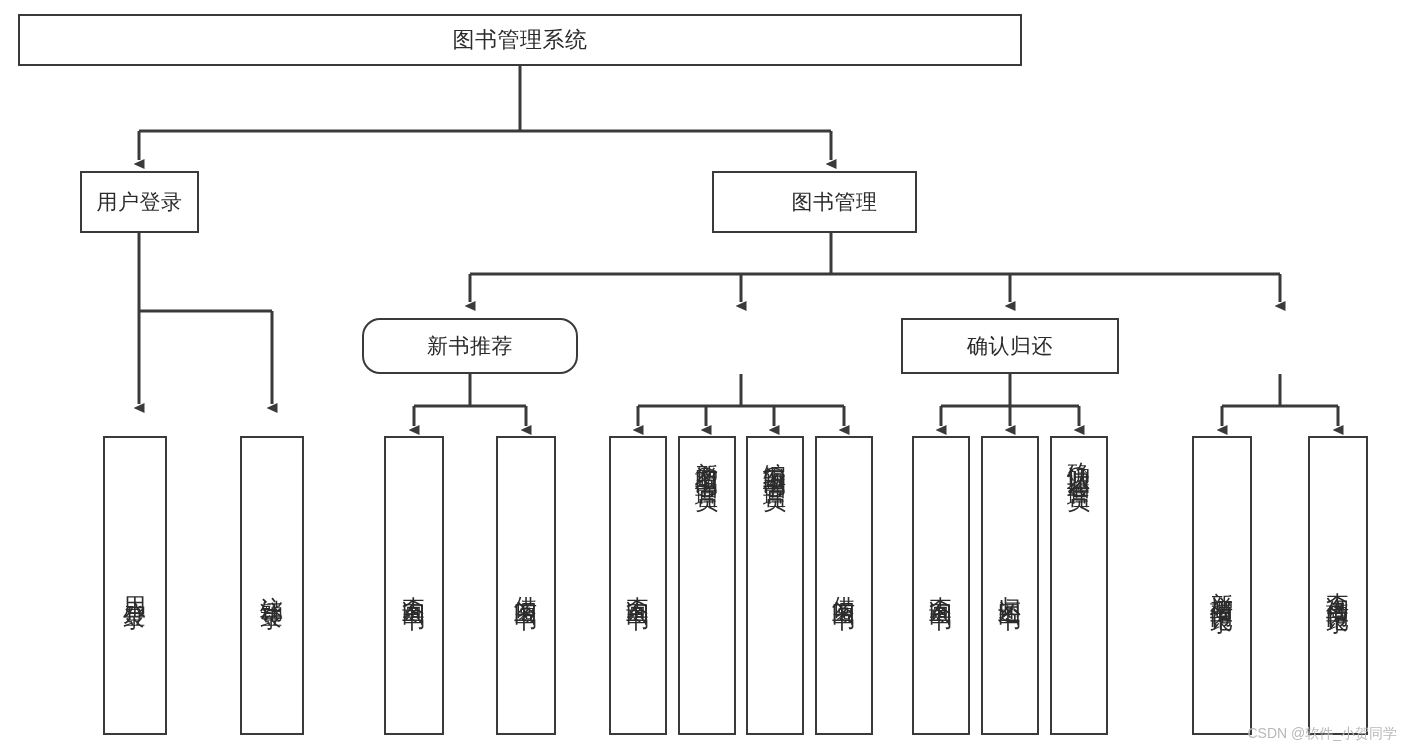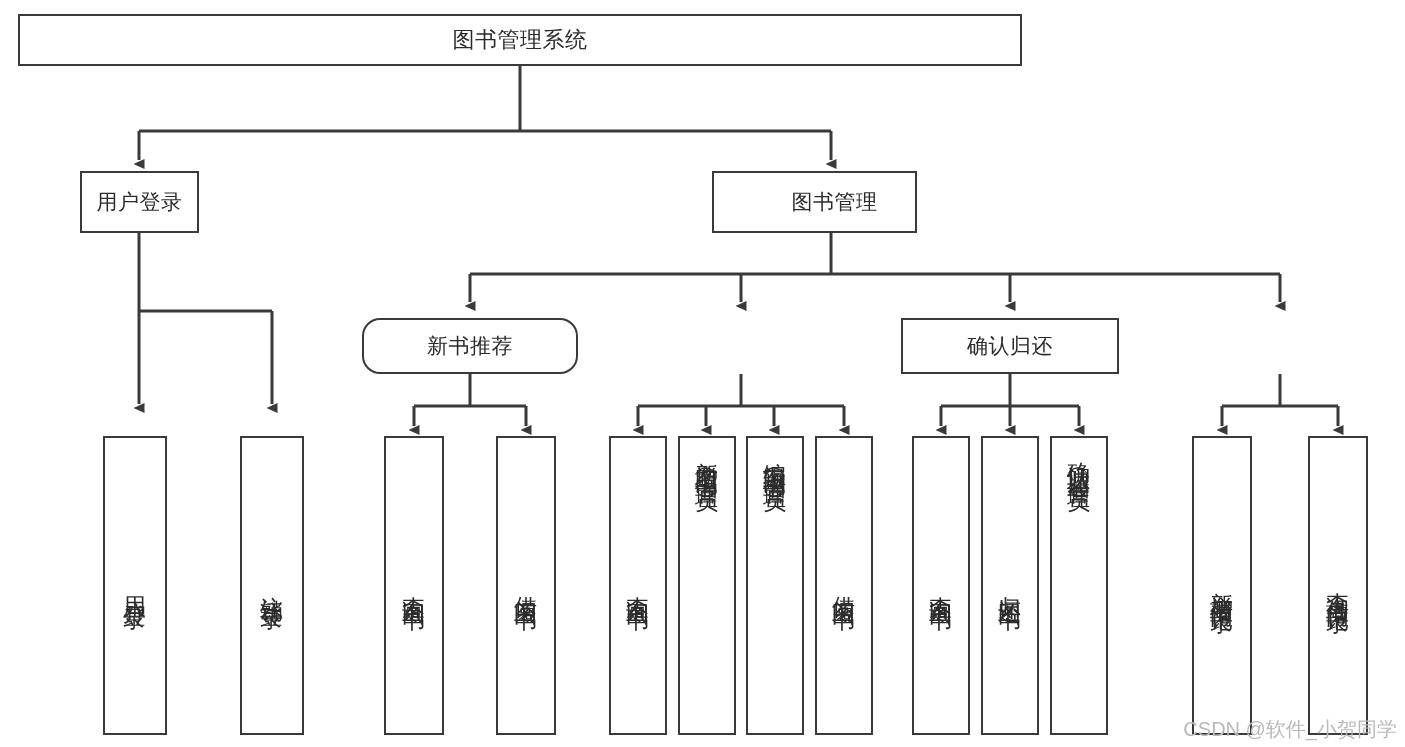--- a/index.html
+++ b/index.html
@@ -62,21 +62,21 @@
   }
   .node.v.center-v {
     align-items: center;
     padding-top: 0;
   }
   .node.root .label { font-size: 22px; }
   #watermark {
     position: absolute;
     right: 8px;
     bottom: 4px;
-    font-size: 20px;
+    font-size: 14px;
     color: #b9b9b9;
     white-space: nowrap;
     user-select: none;
   }
 </style>
 </head>
 <body>
 
 <div id="diagram-root">
 

